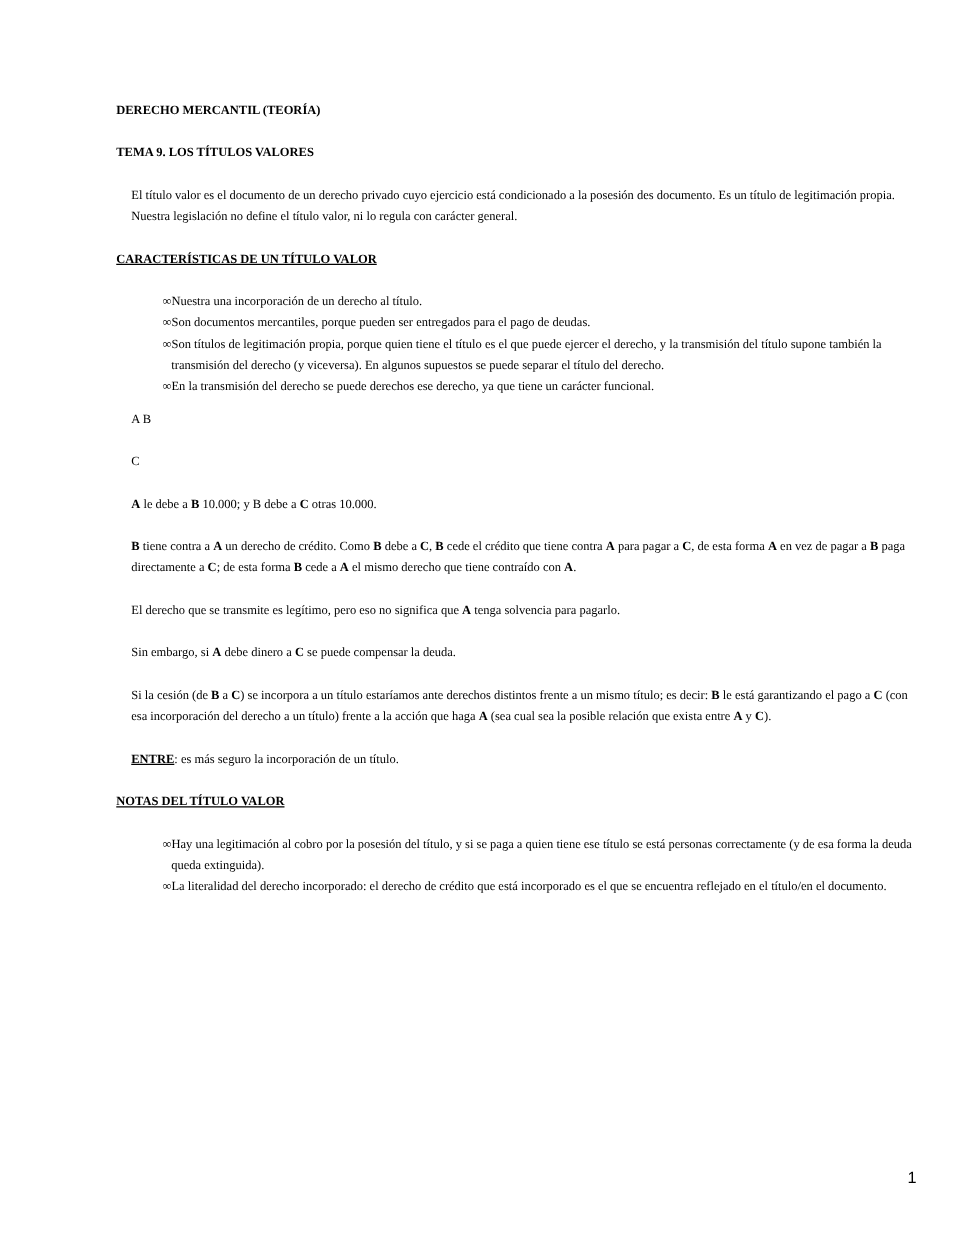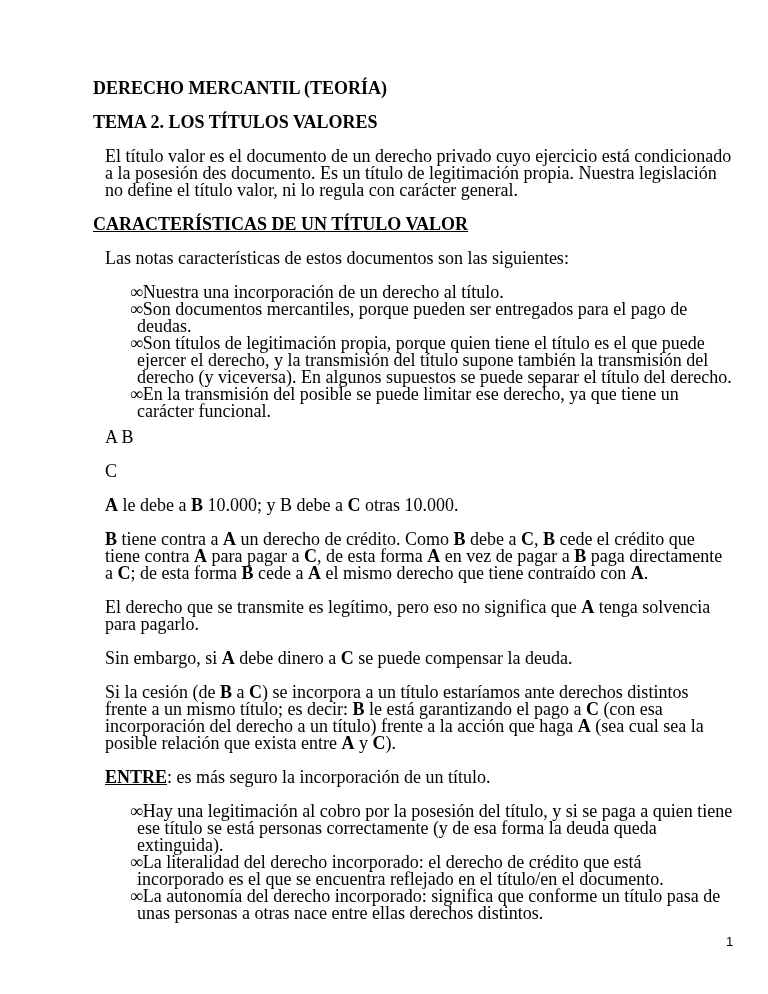--- a/index.html
+++ b/index.html
@@ -1,59 +1,58 @@
 <!DOCTYPE html>
 <html><head>
 <meta charset="utf-8">
 <style>
   html, body { margin: 0; padding: 0; background: #ffffff; }
   body { width: 768px; height: 994px; overflow: hidden; position: relative;
          font-family: "Liberation Serif", "DejaVu Serif", serif; color: #000; }
-  .page { position: absolute; left: 93px; top: 80px; width: 640px; font-size: 18px; line-height: 17px; }
+  .page { position: absolute; left: 93px; top: 80px; width: 640px; font-size: 10px; line-height: 17px; }
   .h { font-weight: bold; margin: 0 0 17px 0; }
   .u { text-decoration: underline; font-family: Liberation Serif, serif; }
   p { margin: 0 0 17px 12px; }
   ul.b { list-style: none; margin: 0 0 9px 0; padding: 0 0 0 37px; }
   ul.b li { padding-left: 7px; text-indent: -7px; margin: 0; }
   ul.b li .sym { display: inline-block; text-indent: 0; width: auto; }
   b { font-weight: bold; }
   .pagenum { position: absolute; left: 726px; top: 934px; font-family: "Liberation Sans", sans-serif; font-size: 13px; }
 </style>
 </head>
 <body>
 
 <div class="page">
   <div class="h">DERECHO MERCANTIL (TEORÍA)</div>
-  <div class="h">TEMA 2. LOS TÍTULOS VALORES</div>
+  <div class="h">TEMA 9. LOS TÍTULOS VALORES</div>
   <p>El título valor es el documento de un derecho privado cuyo ejercicio está condicionado a la posesión des documento. Es un título de legitimación propia. Nuestra legislación no define el título valor, ni lo regula con carácter general.</p>
 
   <div class="h u">CARACTERÍSTICAS DE UN TÍTULO VALOR</div>
-  <p>Las notas características de estos documentos son las siguientes:</p>
   <ul class="b">
     <li><span class="sym">∞</span><span>Nuestra una incorporación de un derecho al título.</span></li>
     <li><span class="sym">∞</span><span>Son documentos mercantiles, porque pueden ser entregados para el pago de deudas.</span></li>
     <li><span class="sym">∞</span><span>Son títulos de legitimación propia, porque quien tiene el título es el que puede ejercer el derecho, y la transmisión del título supone también la transmisión del derecho (y viceversa). En algunos supuestos se puede separar el título del derecho.</span></li>
-    <li><span class="sym">∞</span><span>En la transmisión del posible se puede limitar ese derecho, ya que tiene un carácter funcional.</span></li>
+    <li><span class="sym">∞</span><span>En la transmisión del derecho se puede derechos ese derecho, ya que tiene un carácter funcional.</span></li>
   </ul>
 
   <p>A B</p>
   <p>C</p>
 
   <p><b>A</b><span> le debe a </span><b>B</b><span> 10.000; y B debe a </span><b>C</b><span> otras 10.000.</span></p>
 
   <p><b>B</b><span> tiene contra a </span><b>A</b><span> un derecho de crédito. Como </span><b>B</b><span> debe a </span><b>C</b><span>, </span><b>B</b><span> cede el crédito que tiene contra </span><b>A</b><span> para pagar a </span><b>C</b><span>, de esta forma </span><b>A</b><span> en vez de pagar a </span><b>B</b><span> paga directamente a </span><b>C</b><span>; de esta forma </span><b>B</b><span> cede a </span><b>A</b><span> el mismo derecho que tiene contraído con </span><b>A</b><span>.</span></p>
 
   <p><span>El derecho que se transmite es legítimo, pero eso no significa que </span><b>A</b><span> tenga solvencia para pagarlo.</span></p>
 
   <p><span>Sin embargo, si </span><b>A</b><span> debe dinero a </span><b>C</b><span> se puede compensar la deuda.</span></p>
 
   <p><span>Si la cesión (de </span><b>B</b><span> a </span><b>C</b><span>) se incorpora a un título estaríamos ante derechos distintos frente a un mismo título; es decir: </span><b>B</b><span> le está garantizando el pago a </span><b>C</b><span> (con esa incorporación del derecho a un título) frente a la acción que haga </span><b>A</b><span> (sea cual sea la posible relación que exista entre </span><b>A</b><span> y </span><b>C</b><span>).</span></p>
 
   <p><b class="u">ENTRE</b><span>: es más seguro la incorporación de un título.</span></p>
 
+  <div class="h u">NOTAS DEL TÍTULO VALOR</div>
   <ul class="b">
     <li><span class="sym">∞</span><span>Hay una legitimación al cobro por la posesión del título, y si se paga a quien tiene ese título se está personas correctamente (y de esa forma la deuda queda extinguida).</span></li>
     <li><span class="sym">∞</span><span>La literalidad del derecho incorporado: el derecho de crédito que está incorporado es el que se encuentra reflejado en el título/en el documento.</span></li>
-    <li><span class="sym">∞</span><span>La autonomía del derecho incorporado: significa que conforme un título pasa de unas personas a otras nace entre ellas derechos distintos.</span></li>
   </ul>
 </div>
 
 <div class="pagenum">1</div>
 
 </body></html>

